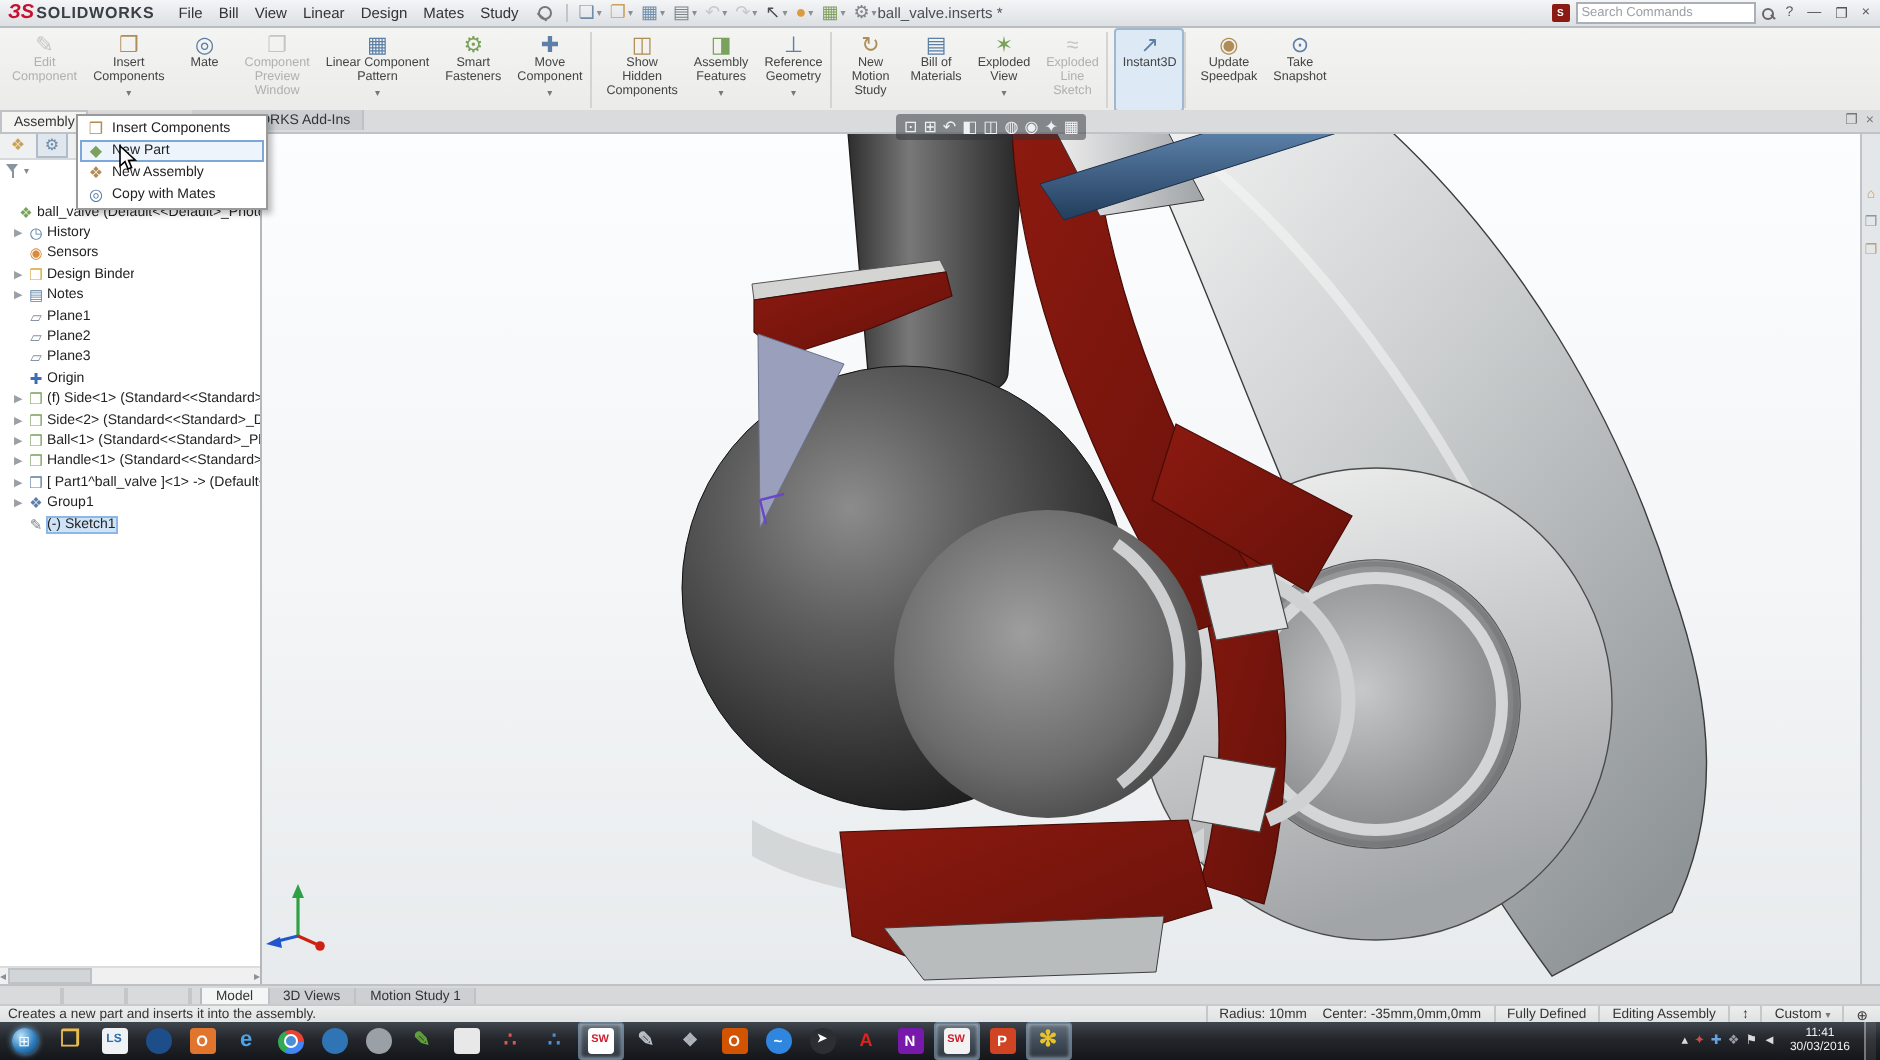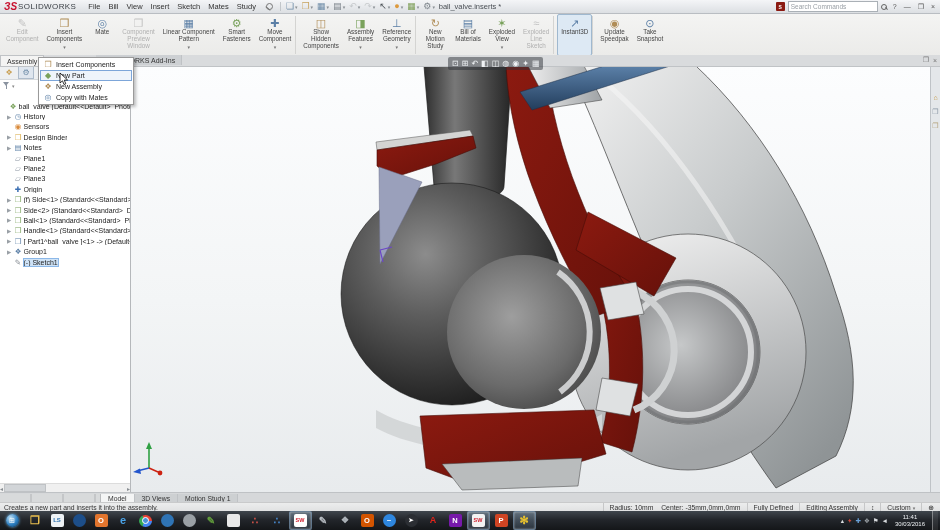--- a/index.html
+++ b/index.html
@@ -3,21 +3,21 @@
 <meta charset="utf-8">
 <style>
   html,body{margin:0;padding:0}
   body{width:940px;height:530px;position:relative;overflow:hidden;background:#fff;
        font-family:"Liberation Sans",sans-serif;color:#333;cursor:default}
   
   .titlebar{position:absolute;top:0;left:0;right:0;height:13px;z-index:50;
     background:linear-gradient(#f4f5f7,#dcdfe3);border-bottom:1px solid #b9bdc2;
     display:flex;align-items:center;font-size:7.5px}
   .sw-mark{color:#c8102e;font-weight:bold;font-style:italic;font-size:10px;margin:0 1px 0 4px}
-  .sw-word{color:#3a3f45;font-weight:normal;font-size:8px;letter-spacing:.4px;margin-right:8px}
+  .sw-word{color:#3a3f45;font-weight:bold;font-size:8px;letter-spacing:.4px;margin-right:8px}
   .menu{padding:0 4px;color:#333}
   .pin-ico{width:7px;height:7px;position:relative;margin:0 5px}
   .pin-ico:before{content:"";position:absolute;left:1px;top:0;width:5px;height:5px;border:1px solid #777;border-radius:50%}
   .pin-ico:after{content:"";position:absolute;left:0;top:5px;width:6px;height:1px;background:#777;transform:rotate(40deg)}
   .tb-sep{width:1px;height:9px;background:#c2c6ca;margin:0 3px}
   .qicons{display:flex;align-items:center}
   .qi{display:flex;align-items:center;margin:0 1px;padding:0 1px}
   .qi .g{font-size:9px;line-height:9px}
   .qi .dd{font-size:5px;color:#8a8f94;margin-left:1px}
   .qi.disabled .g{color:#c6c9cc!important}
@@ -127,22 +127,22 @@
 <body>
 
 <div class="titlebar">
   <span class="sw-mark">ЗS</span>
   <span class="sw-word">SOLIDWORKS</span>
   <div class="menus" style="display:flex">
 
   <span class="menu">File</span>
       <span class="menu">Bill</span>
       <span class="menu">View</span>
-      <span class="menu">Insert</span>
-      <span class="menu">Sketch</span>
+      <span class="menu">Linear</span>
+      <span class="menu">Design</span>
       <span class="menu">Mates</span>
       <span class="menu">Study</span>
     </div>
   <span class="pin-ico"></span>
   <span class="tb-sep"></span>
   <div class="qicons">
 
   <span class="qi">
         <span class="g" style="color: rgb(110, 140, 168);">❏</span>
         <span class="dd show">▾</span>

